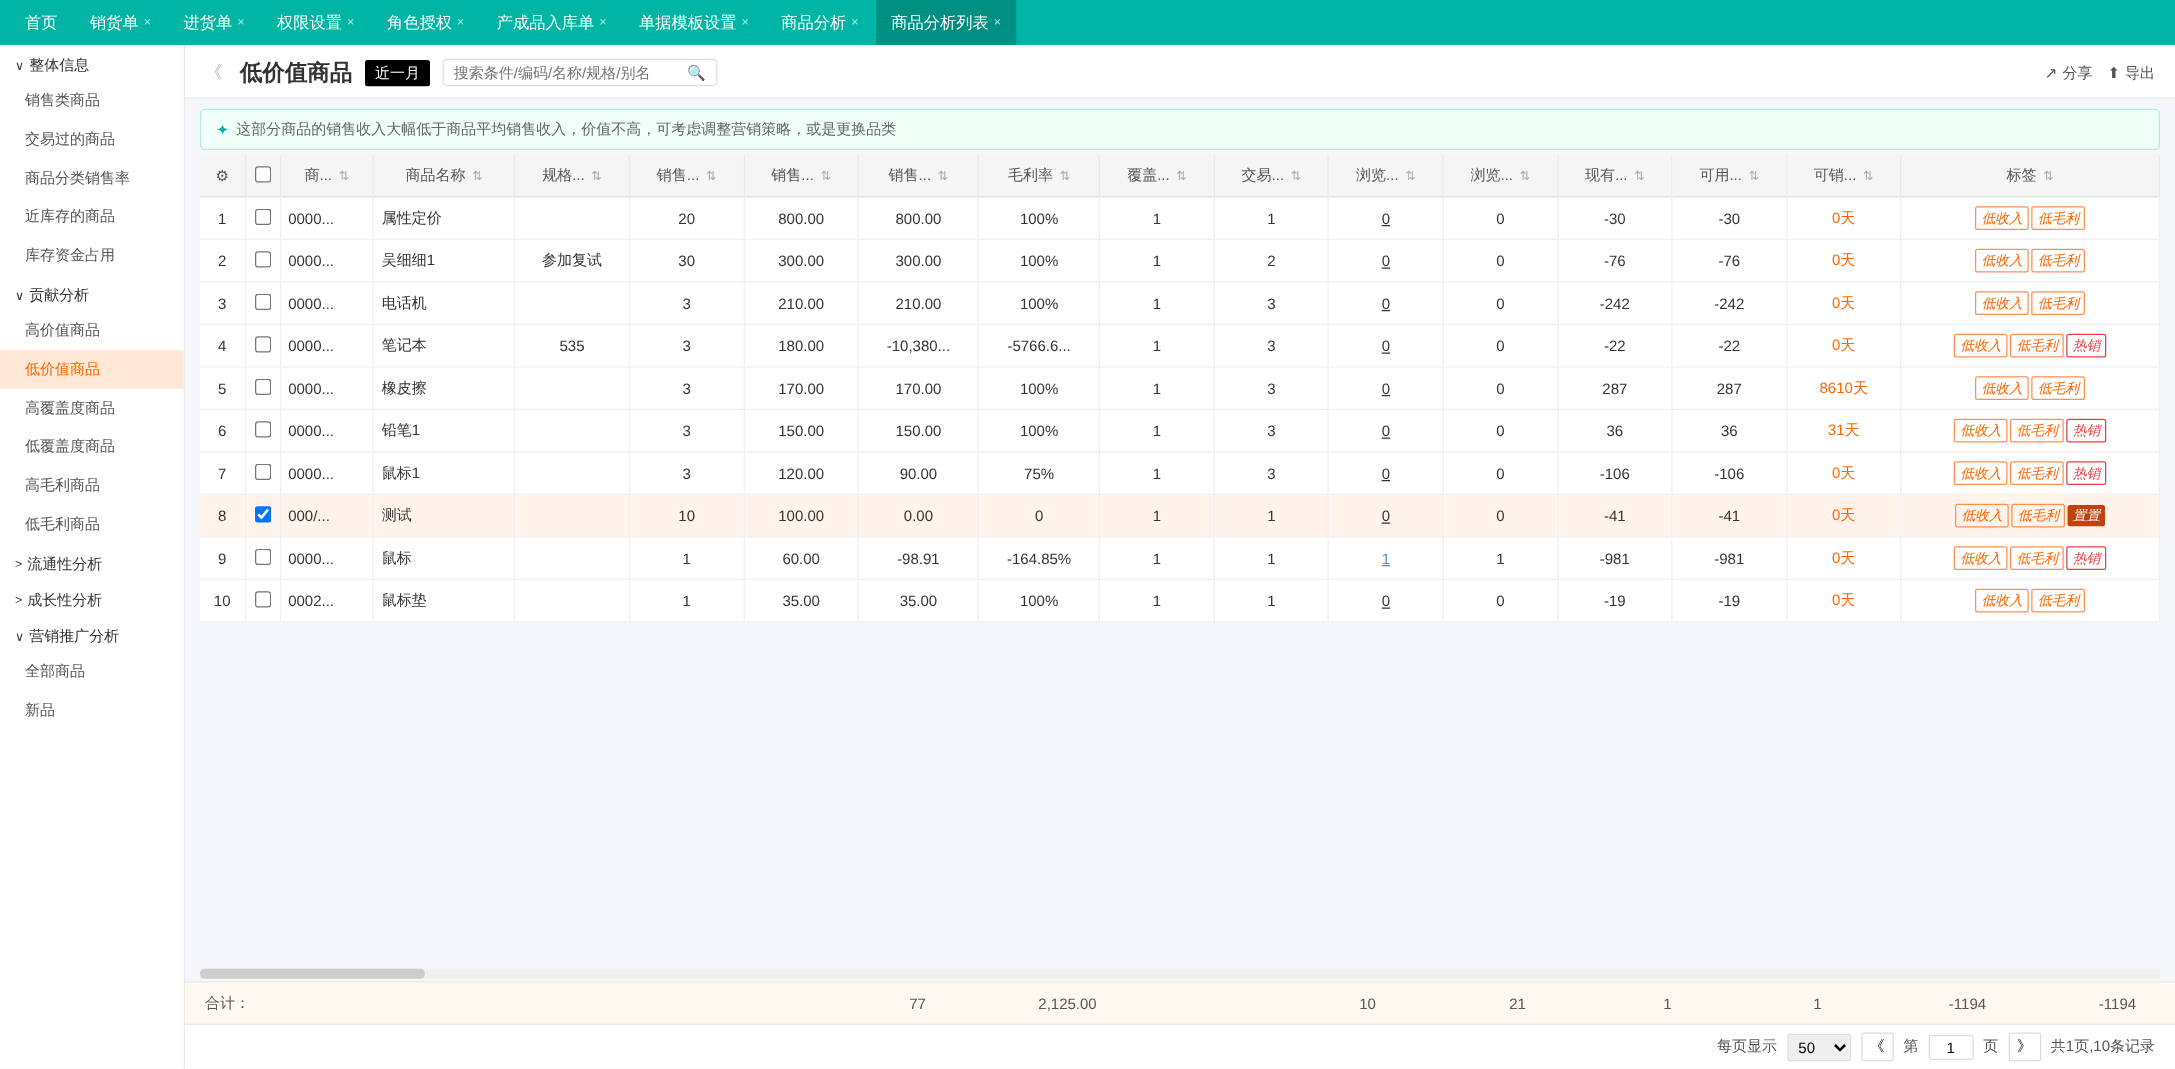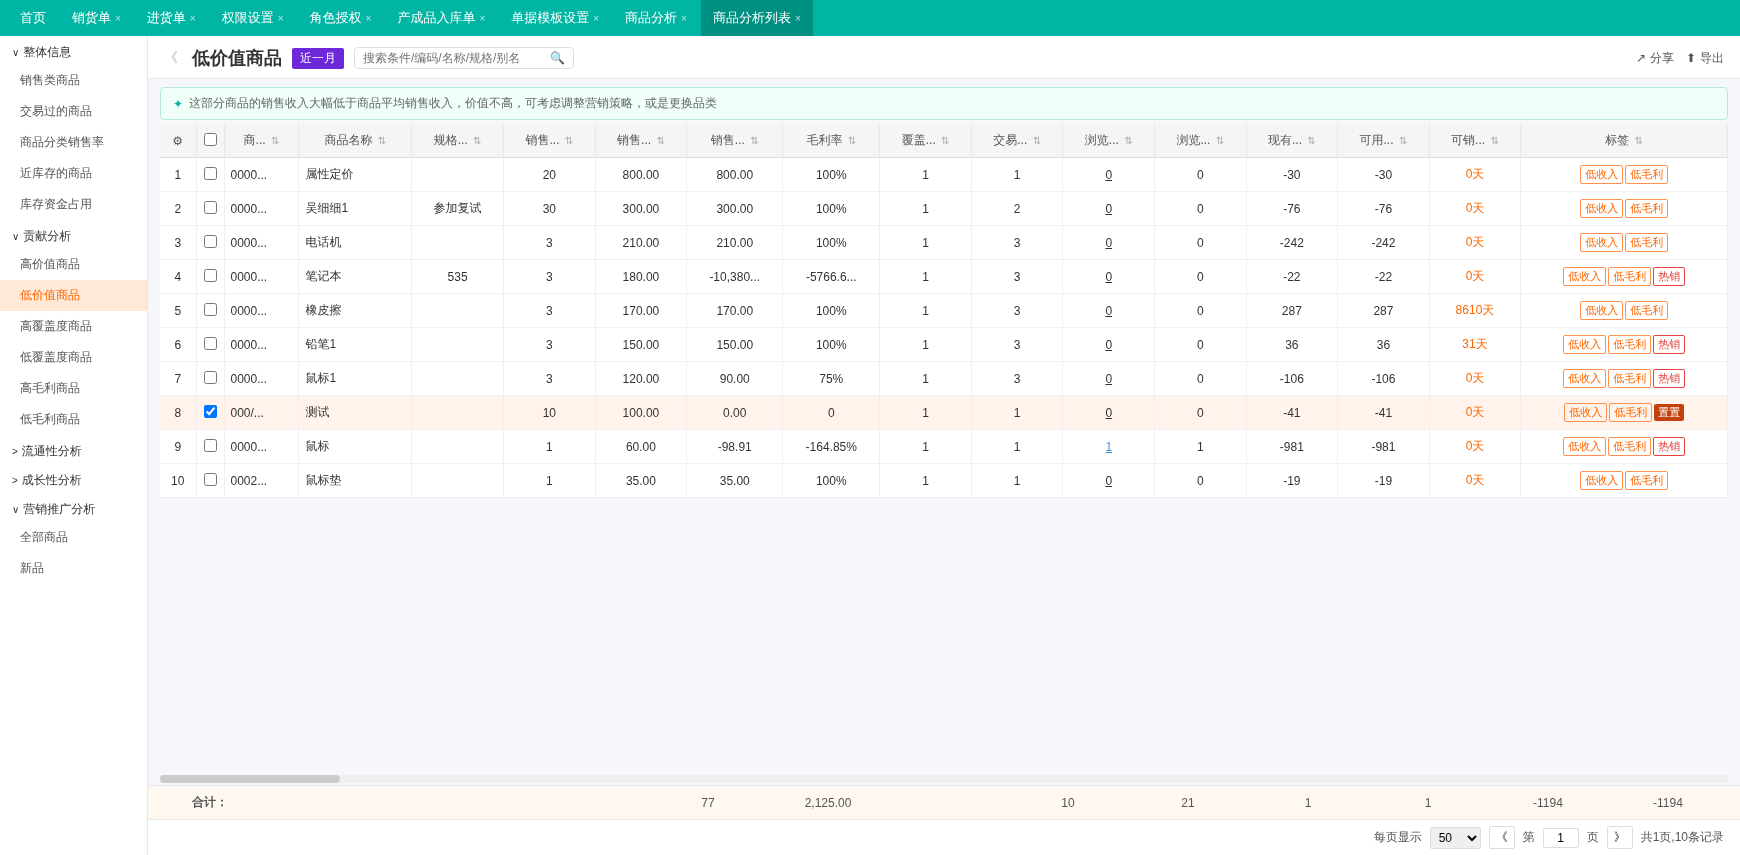--- a/index.html
+++ b/index.html
@@ -78,21 +78,21 @@
       align-items: center;
       gap: 10px;
       border-bottom: 1px solid #e8e8e8;
     }
     .page-title {
       font-size: 18px;
       font-weight: bold;
       color: #333;
     }
     .period-badge {
-      background: #6d28d9;
+      background: #000000;
       color: #fff;
       padding: 2px 8px;
       border-radius: 2px;
       font-size: 12px;
       cursor: pointer;
     }
     .search-box {
       display: flex;
       align-items: center;
       border: 1px solid #ddd;
@@ -179,40 +179,41 @@
       border-right: 1px solid #f0f0f0;
       white-space: nowrap;
     }
     tbody td.left-align { text-align: left; }
     .tag {
       display: inline-block;
       padding: 1px 4px;
       border-radius: 2px;
       font-size: 11px;
       margin: 0 1px;
+      font-style: italic;
     }
     .tag-orange { border: 1px solid #ff9050; color: #ff6600; }
     .tag-red { border: 1px solid #e84040; color: #e84040; text-align: right; }
     .tag-solid-orange { background: #c2410c; color: #fff; border: none; }
     .text-orange { color: #ff6600; text-align: center; }
     .text-blue { color: #4a90d9; text-decoration: underline; cursor: pointer; }
     .underline-link { text-decoration: underline; cursor: pointer; color: #333; }
 
     
     .footer-bar {
       background: #fff8f0;
       border-top: 1px solid #e8e8e8;
       padding: 8px 16px;
       display: flex;
       align-items: center;
       font-size: 12px;
       color: #555;
     }
-    .footer-label { font-weight: bold; margin-right: 20px; margin-left: 28px; }
-    .footer-values { display: flex; gap: 60px; flex: 1; }
+    .footer-label { font-weight: normal; margin-right: 20px; }
+    .footer-values { display: flex; gap: 60px; flex: 1; justify-content: flex-end; }
     .footer-val { text-align: center; min-width: 60px; }
 
     
     .pagination-bar {
       background: #fff;
       border-top: 1px solid #e8e8e8;
       padding: 6px 16px;
       display: flex;
       align-items: center;
       justify-content: flex-end;

